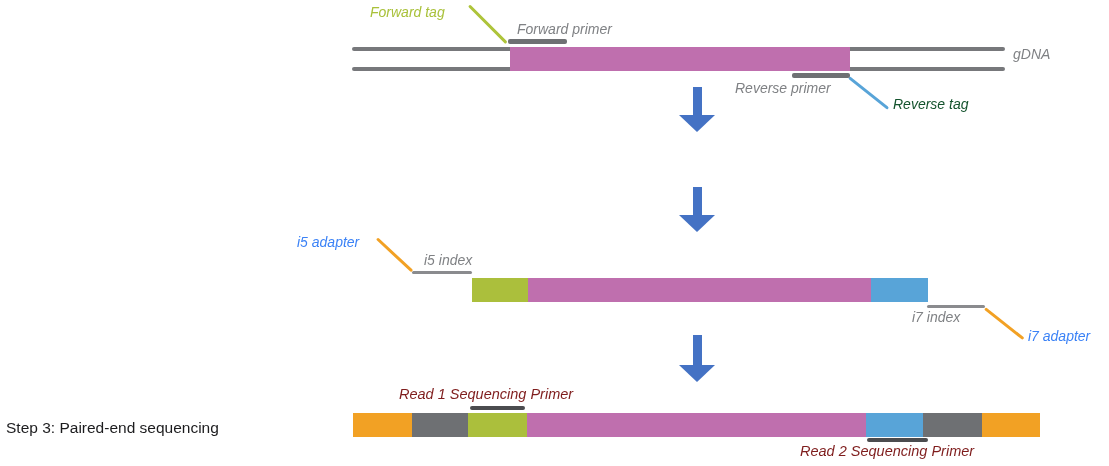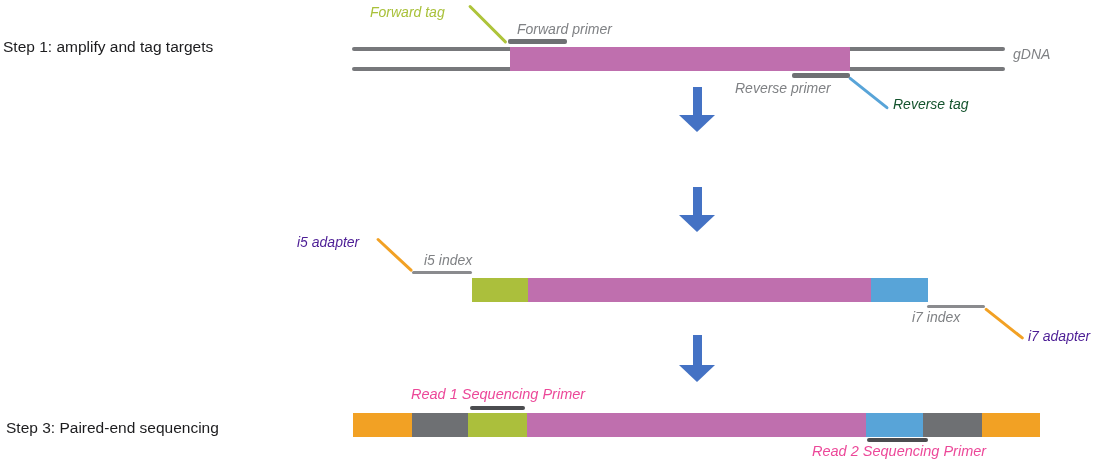--- a/index.html
+++ b/index.html
@@ -15,22 +15,22 @@
 
   
   .step-title { font-size: 15.5px; line-height: 21px; color: #1c1c1e; white-space: nowrap; }
   .step-title .blue-bold { color: #4472c4; font-weight: bold; }
 
   
   .lbl { font-size: 14px; line-height: 15px; white-space: nowrap; font-style: italic; }
   .gray-lbl  { color: #7f8184; }
   .lime-lbl  { color: #a9c13a; }
   .blue-lbl  { color: #14532d; }
-  .orange-lbl{ color: #4c1d95; }
-  .dark-lbl  { color: #ec4899; font-size: 14.5px; margin-left: 12px; }
+  .orange-lbl{ color: #3b82f6; }
+  .dark-lbl  { color: #7f1d1d; font-size: 14.5px; }
 
   
   .hline { position: absolute; border-radius: 2px; }
 
   
   .diag { position: absolute; height: 3px; border-radius: 2px; transform-origin: 0 50%; }
 
   
   .bar { position: absolute; display: flex; height: 24px; }
   .seg { height: 100%; }
@@ -55,21 +55,20 @@
   .c-index-line { background: #8a8b8e; }
   .c-dark-line  { background: #4b4c4f; }
   .c-lime   { background: #aec43a; }
 </style>
 </head>
 <body>
 
 <div class="canvas">
 
   <div class="abs step-title" style="left:3px; top:36px;">
-    <div>Step 1: amplify and tag targets</div>
   </div>
 
 
   <div class="abs step-title" style="left:6px; top:417px;">Step 3: Paired-end sequencing</div>
 
   <div class="hline c-strand" style="left:352px; top:47px; width:653px; height:4px;"></div>
   <div class="hline c-strand" style="left:352px; top:67px; width:653px; height:4px;"></div>
 
   <div class="abs c-pink" style="left:510px; top:47px; width:340px; height:24px; z-index:2;"></div>
 

